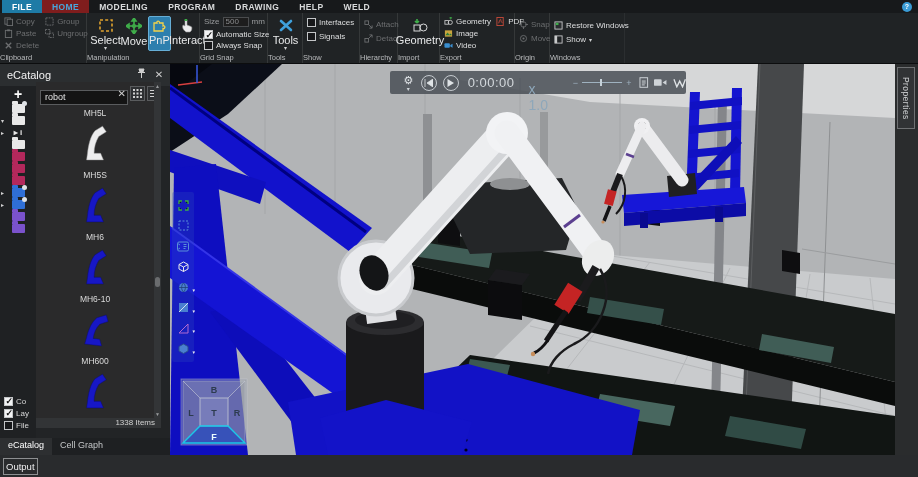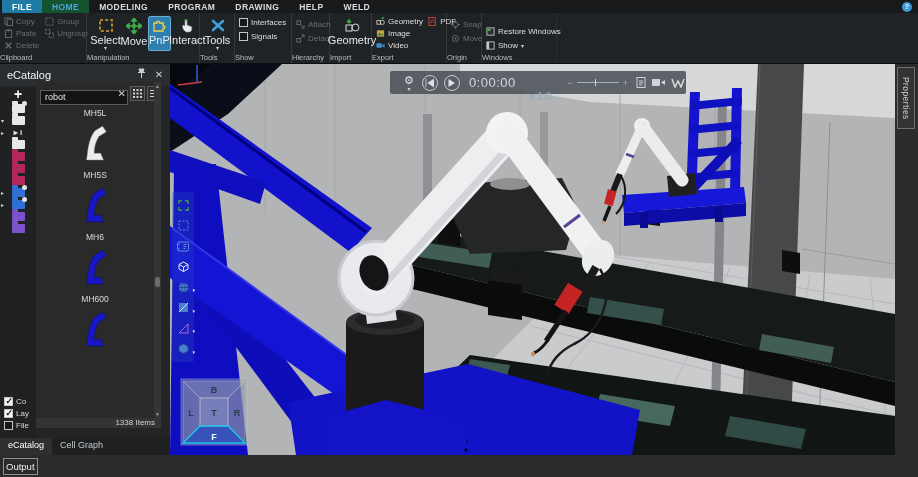--- a/index.html
+++ b/index.html
@@ -4,21 +4,21 @@
 <style>
   * { margin:0; padding:0; box-sizing:border-box; }
   html,body { background:#101112; }
   body { font-family:"Liberation Sans", sans-serif; }
   .app { position:relative; width:918px; height:477px; background:#1b1d1f; overflow:hidden; color:#e6e6e6; }
 
   
   .menubar { position:absolute; left:0; top:0; width:918px; height:13px; background:#17191b; display:flex; align-items:stretch; }
   .mtab { font-size:8.5px; font-weight:bold; color:#d9dadb; padding:2px 10px 0 10px; letter-spacing:.4px; cursor:default; }
   .mtab.file { background:#1e7ba6; color:#fff; margin-left:2px; }
-  .mtab.active { background:#14532d; color:#49a5d9; }
+  .mtab.active { background:#7f1d1d; color:#49a5d9; }
   .help-badge { position:absolute; right:6px; top:2px; width:10px; height:10px; border-radius:50%; background:#3a9bd5; color:#fff; font-size:7px; font-weight:bold; text-align:center; line-height:10px; }
 
   
   .ribbon { position:absolute; left:0; top:13px; width:918px; height:51px; background:#202325; border-bottom:1px solid #0c0d0e; display:flex; }
   .rgroup { position:relative; height:100%; border-right:1px solid #353839; padding:3px 8px 10px 4px; }
   .rg-label { position:absolute; left:0; right:0; bottom:1px; text-align:left; font-size:7.5px; color:#b9bbbd; }
   .dis { color:#6c6e70 !important; }
   .rrow { display:flex; align-items:center; gap:3px; height:11px; font-size:8px; color:#dedfe0; white-space:nowrap; }
   .gicon { width:9px; height:9px; flex:0 0 auto; }
   .cb { width:9px; height:9px; border:1px solid #c3c5c7; background:#17181a; display:inline-block; flex:0 0 auto; position:relative; }
@@ -71,21 +71,21 @@
   .lp-tab { font-size:9px; color:#c4c6c8; padding:2px 8px 0 8px; }
   .lp-tab.active { background:#2d2f31; color:#fff; }
 
   
   .viewport { position:absolute; left:170px; top:0; width:725px; height:391px; overflow:hidden; background:#b2b4b6; }
   .scene { position:absolute; left:0; top:0; width:725px; height:391px; display:block; }
 
   .playbar { position:absolute; left:220px; top:7px; width:296px; height:23px; background:rgba(73,79,86,.85); border-radius:2px; display:flex; align-items:center; color:#d6dade; }
   .pb-circle { width:16px; height:16px; border:1.4px solid rgba(215,220,225,.85); border-radius:50%; display:flex; align-items:center; justify-content:center; flex:0 0 auto; }
   .pb-time { font-size:13px; color:#d3d8dc; margin-left:9px; letter-spacing:.5px; }
-  .pb-speed { font-size:10px; color:#8ea7ba; margin-left:14px;margin-top:28px; }
+  .pb-speed { font-size:14px; color:#8ea7ba; margin-left:14px;margin-top:28px; }
   .slider-line { position:relative; width:42px; height:1px; background:#9fb2c0; margin:0 4px; }
   .slider-line .tick { position:absolute; left:18px; top:-3px; width:1.5px; height:7px; background:#c6d2da; }
   .pm { font-size:9px; color:#9fb2c0; }
 
   .vtoolbar { position:absolute; left:2px; top:128px; width:22px; height:170px; background:rgba(46,74,190,.28); border-radius:2px; display:flex; flex-direction:column; align-items:center; justify-content:space-around; padding:3px 0; }
   .vt-item { position:relative; width:14px; height:14px; display:flex; align-items:center; justify-content:center; }
   .vt-item .dd { position:absolute; right:-5px; bottom:1px; font-size:5px; color:#e8e8f4; }
 
   .viewcube { position:absolute; left:10px; top:314px; width:68px; height:68px; }
 
@@ -191,20 +191,36 @@
           <svg width="14" height="15" viewBox="0 0 14 15">
               <path d="M6 14 C3 12 2 9 3 7 L5 8 V2.5 C5 1.2 7 1.2 7 2.5 V7 L11 8.5 C12.5 9 12 13 10 14 Z" fill="#ececee" stroke="#9a9a9a" stroke-width="0.6"></path>
               <rect x="4.6" y="1" width="2.6" height="2" fill="#3fae4a"></rect>
             </svg>
           <span class="tlabel">Interact</span>
         </div>
       </div>
       <div class="rg-label">Manipulation</div>
     </div>
 
+    <div class="rgroup" style="width:68px">
+      <div class="rrow" style="margin-bottom:2px;">
+        <span style="color:#9a9c9e">Size</span>
+        <input style="width: 26px; height: 10px; background: rgb(29, 29, 29); border: 1px solid rgb(74, 76, 78); color: rgb(138, 140, 142); font-size: 8px; padding: 0px 2px; font-family: &quot;Liberation Sans&quot;, sans-serif;" value="500">
+        <span style="color:#9a9c9e">mm</span>
+      </div>
+      <div class="rrow">
+          <span class="cb checked"></span>
+          <span>Automatic Size</span>
+        </div>
+      <div class="rrow">
+          <span class="cb"></span>
+          <span>Always Snap</span>
+        </div>
+      <div class="rg-label">Grid Snap</div>
+    </div>
 
     <div class="rgroup" style="width:35px">
       <div class="tool" style="width:27px;margin:0 auto;">
         <svg width="16" height="15" viewBox="0 0 16 15">
             <g stroke="#3fa0dc" stroke-width="2.6" stroke-linecap="round">
               <line x1="3" y1="3" x2="13" y2="12"></line>
               <line x1="13" y1="3" x2="3" y2="12"></line>
             </g>
           </svg>
         <span class="tlabel">Tools</span>
@@ -306,21 +322,21 @@
           <svg class="gicon" viewBox="0 0 10 10">
             <circle cx="5" cy="5" r="3.4" fill="none" stroke="#6c6e70"></circle>
             <circle cx="5" cy="5" r="1.2" fill="#6c6e70"></circle>
           </svg>
           <span>Move</span>
         </div>
       <div class="rg-label">Origin</div>
     </div>
 
     <div class="rgroup" style="width:75px; border-right:1px solid #2b2e30;">
-      <div class="rrow" style="margin-top:10px">
+      <div class="rrow" style="margin-top:4px">
           <svg class="gicon" viewBox="0 0 10 10">
             <rect x="1" y="1" width="8" height="8" fill="#2a2d2f" stroke="#c8c9ca"></rect>
             <rect x="2" y="2" width="3" height="2.5" fill="#3fae4a"></rect>
           </svg>
           <span>Restore Windows</span>
         </div>
       <div class="rrow" style="margin-top:3px">
           <svg class="gicon" viewBox="0 0 10 10">
             <rect x="1" y="1" width="8" height="8" fill="none" stroke="#c8c9ca"></rect>
             <rect x="1" y="1" width="2.5" height="8" fill="#c8c9ca"></rect>
@@ -440,20 +456,26 @@
           <div class="cat-item">
             <div class="cat-name">MH5S</div>
             <svg class="thumb" viewBox="0 0 32 40">
                 <path d="M7 38 L25 38 L22 31 L15 31 C15 24 17 18 20 13 L28 8 L24 2 L16 7 C11 13 9 22 8 31 Z" fill="#1717c6" stroke="#0a0a70" stroke-width="0.5"></path>
               </svg>
           </div>
           <div class="cat-item">
             <div class="cat-name">MH6</div>
             <svg class="thumb" viewBox="0 0 32 40">
                 <path d="M7 38 L25 38 L22 31 L15 31 C15 24 17 18 20 13 L28 8 L24 2 L16 7 C11 13 9 22 8 31 Z" fill="#1717c6" stroke="#0a0a70" stroke-width="0.5"></path>
+              </svg>
+          </div>
+          <div class="cat-item">
+            <div class="cat-name">MH6-10</div>
+            <svg class="thumb" viewBox="0 0 32 40">
+                <path d="M5 36 L23 38 L21 31 L14 30 C15 24 17 19 21 15 L30 12 L28 5 L18 8 C12 13 9 21 7 29 Z" fill="#1717c6" stroke="#0a0a70" stroke-width="0.5"></path>
               </svg>
           </div>
           <div class="cat-item">
             <div class="cat-name">MH600</div>
             <svg class="thumb" viewBox="0 0 32 40">
                 <path d="M7 38 L25 38 L22 31 L15 31 C15 24 17 18 20 13 L28 8 L24 2 L16 7 C11 13 9 22 8 31 Z" fill="#1717c6" stroke="#0a0a70" stroke-width="0.5"></path>
               </svg>
           </div>
         </div>
 

